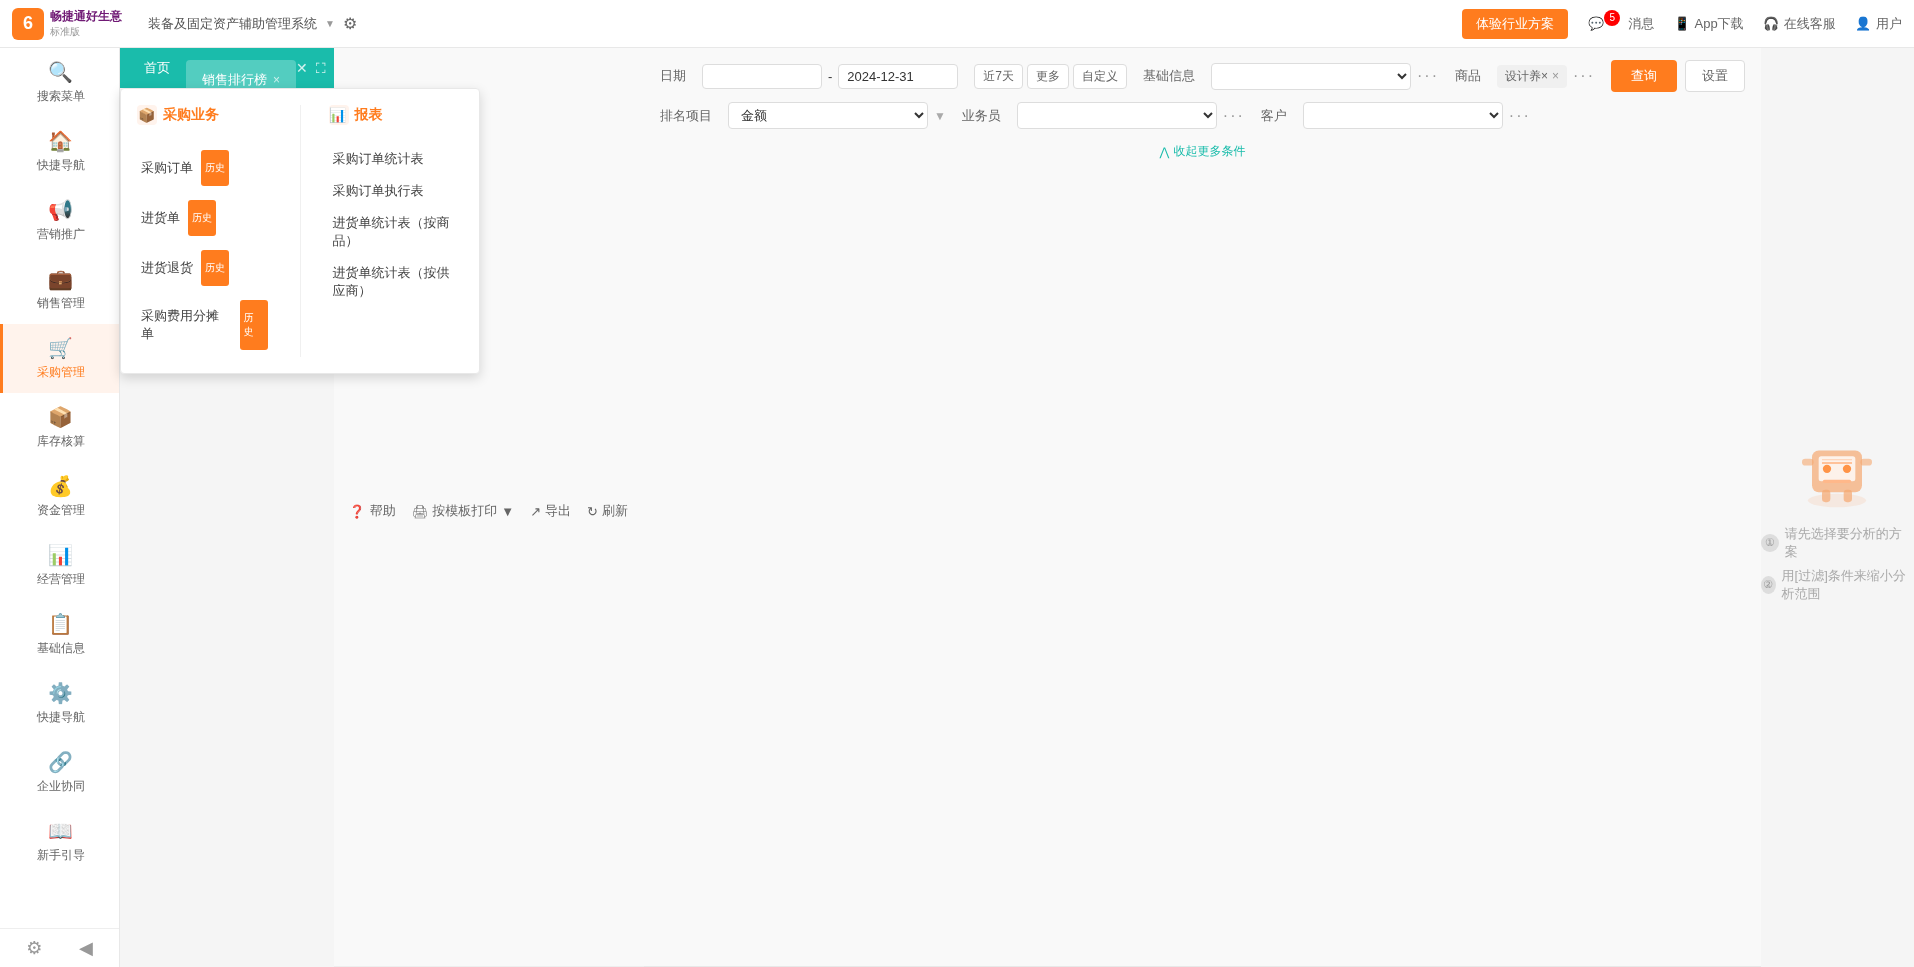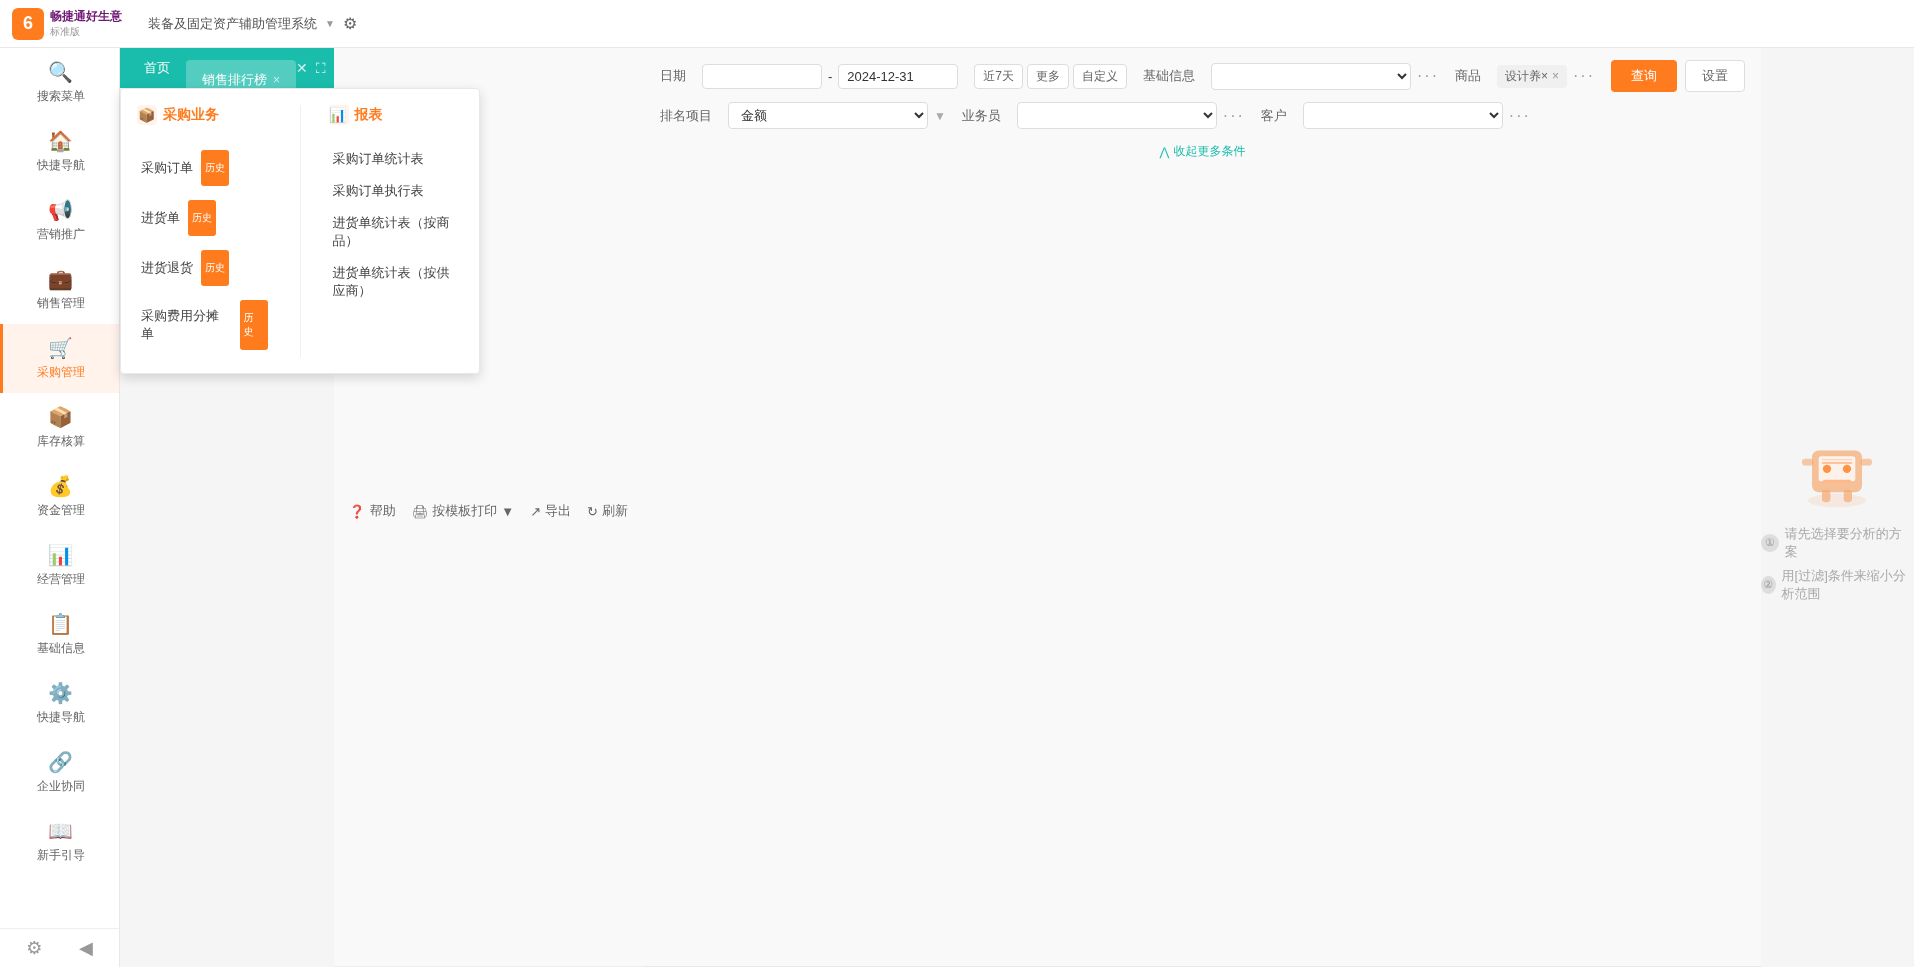--- a/index.html
+++ b/index.html
@@ -400,20 +400,40 @@
     <div class="logo-icon">6</div>
     <div class="logo-text">
       <div class="main">畅捷通好生意</div>
       <div class="sub">标准版</div>
     </div>
   </div>
   <div class="header-system-title">
     <span class="system-name">装备及固定资产辅助管理系统</span>
     <span class="system-dropdown">▼</span>
     <span class="gear-icon-header">⚙</span>
+  </div>
+  <div class="header-right">
+    <button class="header-btn">体验行业方案</button>
+    <div class="header-icon-group">
+      <span>💬</span>
+      <span class="badge">5</span>
+      <span>消息</span>
+    </div>
+    <div class="header-icon-group">
+      <span>📱</span>
+      <span>App下载</span>
+    </div>
+    <div class="header-icon-group">
+      <span>🎧</span>
+      <span>在线客服</span>
+    </div>
+    <div class="header-icon-group">
+      <span>👤</span>
+      <span>用户</span>
+    </div>
   </div>
 </div>
 
 <div class="layout">
 
   <div class="sidebar">
     <div class="sidebar-item">
       <span class="icon">🔍</span>
       <span>搜索菜单</span>
     </div>

